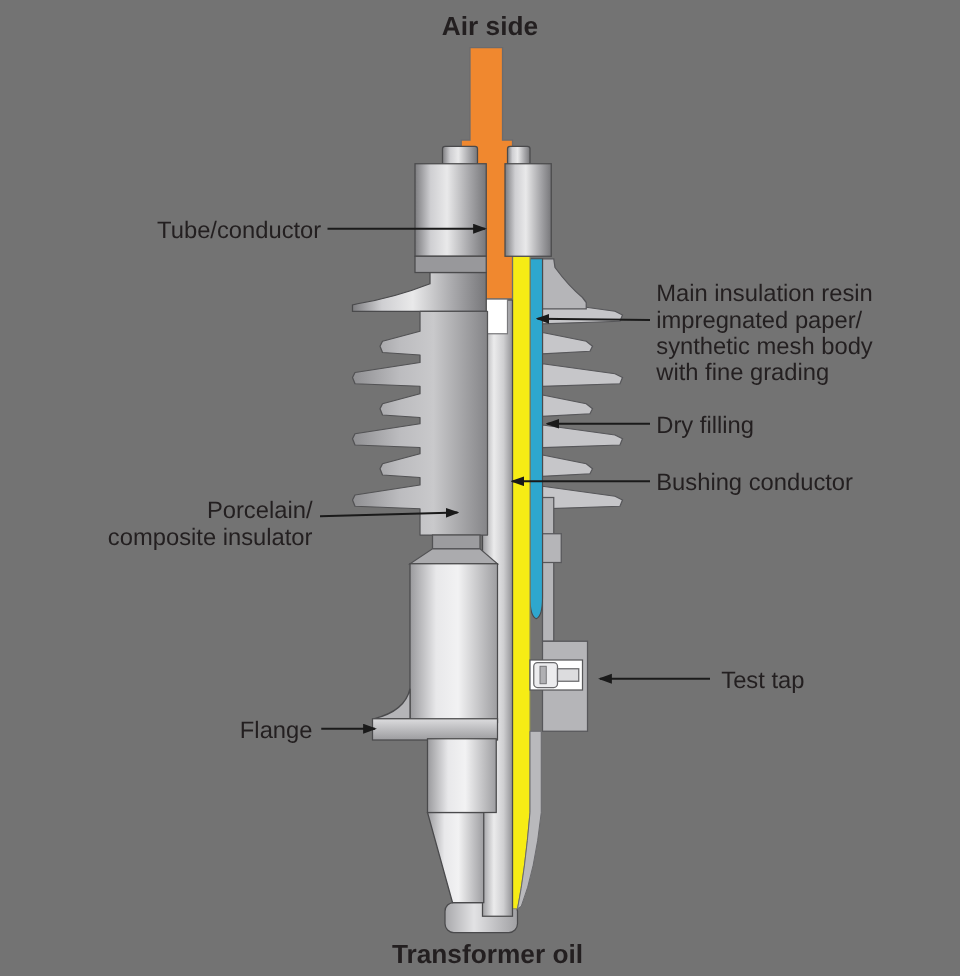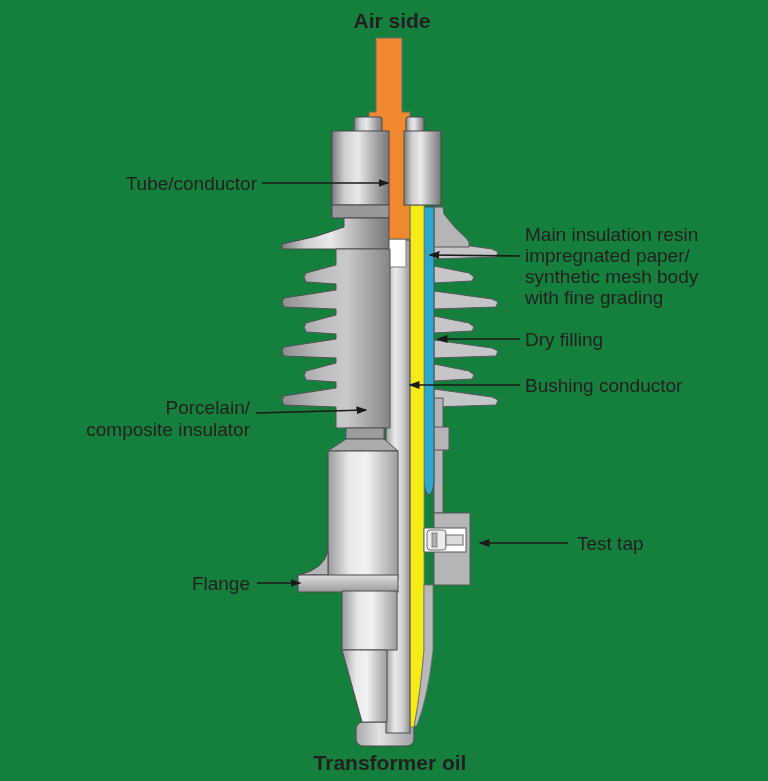--- a/index.html
+++ b/index.html
@@ -1,16 +1,16 @@
 <!DOCTYPE html>
 <html><head>
 <meta charset="utf-8">
 <style>
   html,body{margin:0;padding:0;background:#fff;}
-  .stage{position:relative;width:768px;height:781px;background:#15803d;overflow:hidden;
+  .stage{position:relative;width:768px;height:781px;background:#737373;overflow:hidden;
          font-family:"Liberation Sans",sans-serif;}
   svg{display:block;}
   text{fill:#231F20;font-family:"Liberation Sans",sans-serif;}
   .callout{font-size:19px;}
   .title{font-size:21px;font-weight:bold;}
   .arrow{stroke:#1a1a1a;stroke-width:1.6;fill:none;}
 </style>
 </head>
 <body>
 

